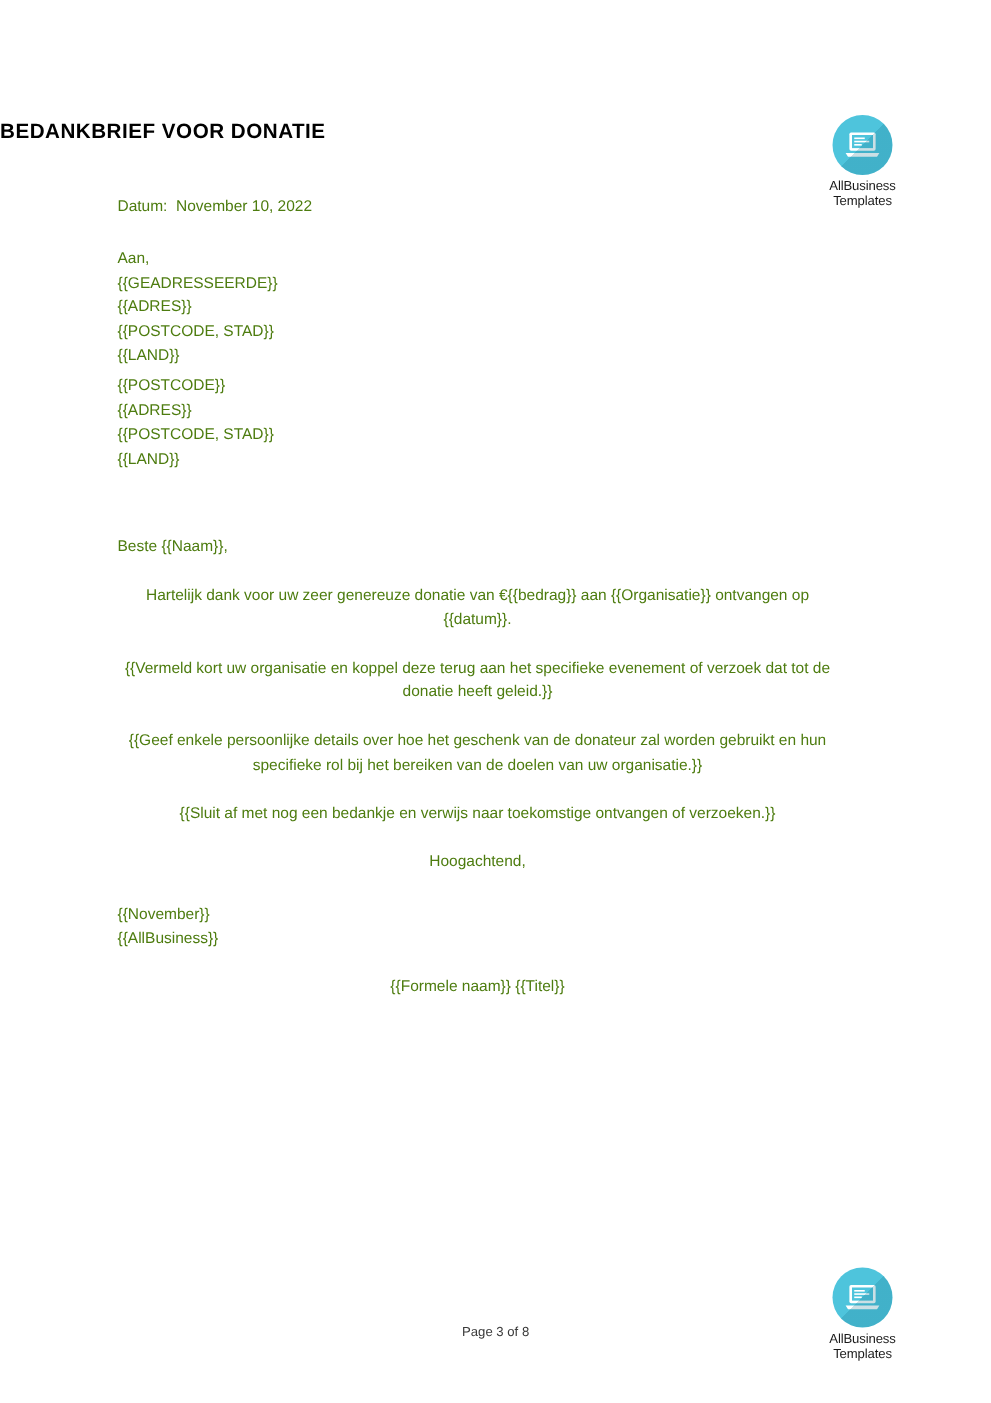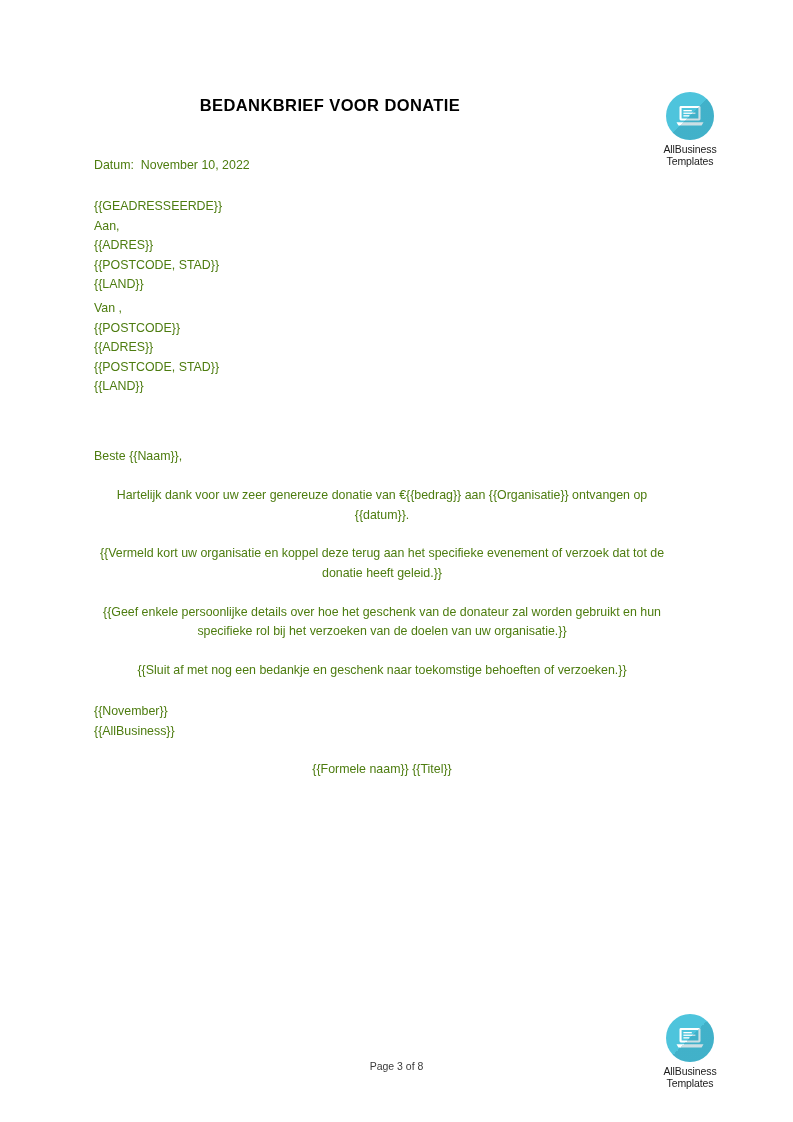--- a/index.html
+++ b/index.html
@@ -61,21 +61,20 @@
     letter-spacing: -0.1px;
   }
   .logo-text span { display: block; line-height: 12px; }
 
   
   .doc-title {
     position: absolute;
     left: 0;
     top: 96px;
     width: 660px;
-    text-align: center;
     font-family: "Liberation Sans", sans-serif;
     font-weight: bold;
     font-size: 16.5px;
     letter-spacing: 0.4px;
     color: #000000;
   }
 
   
   .body-wrap {
     position: absolute;
@@ -137,49 +136,49 @@
   <div class="body-wrap">
 
     <div class="blk">
       <span>Datum:</span>&nbsp;
       <span>November 10, 2022</span>
     </div>
 
     <div class="gap-lg"></div>
 
     <div class="blk lines">
+      <span class="ln">Aan,</span>
       <span class="ln">{{GEADRESSEERDE}}</span>
-      <span class="ln">Aan,</span>
       <span class="ln">{{ADRES}}</span>
       <span class="ln">{{POSTCODE, STAD}}</span>
       <span class="ln">{{LAND}}</span>
     </div>
 
     <div class="gap-sm"></div>
 
     <div class="blk lines">
-      <span class="ln">Van ,</span>
       <span class="ln">{{POSTCODE}}</span>
       <span class="ln">{{ADRES}}</span>
       <span class="ln">{{POSTCODE, STAD}}</span>
       <span class="ln">{{LAND}}</span>
     </div>
 
     <div class="gap-xl"></div>
 
 
     <div class="gap-md"></div>
 
     <div class="blk para">Beste {{Naam}},</div>
 
     <div class="blk para">Hartelijk dank voor uw zeer genereuze donatie van €{{bedrag}} aan {{Organisatie}} ontvangen op {{datum}}.</div>
     <div class="blk para">{{Vermeld kort uw organisatie en koppel deze terug aan het specifieke evenement of verzoek dat tot de donatie heeft geleid.}}</div>
-    <div class="blk para">{{Geef enkele persoonlijke details over hoe het geschenk van de donateur zal worden gebruikt en hun specifieke rol bij het verzoeken van de doelen van uw organisatie.}}</div>
-    <div class="blk para">{{Sluit af met nog een bedankje en geschenk naar toekomstige behoeften of verzoeken.}}</div>
-
+    <div class="blk para">{{Geef enkele persoonlijke details over hoe het geschenk van de donateur zal worden gebruikt en hun specifieke rol bij het bereiken van de doelen van uw organisatie.}}</div>
+    <div class="blk para">{{Sluit af met nog een bedankje en verwijs naar toekomstige ontvangen of verzoeken.}}</div>
+
+    <div class="blk para">Hoogachtend,</div>
 
     <div class="gap-lg"></div>
 
     <div class="blk lines">
       <span class="ln">{{November}}</span>
       <span class="ln">{{AllBusiness}}</span>
     </div>
 
     <div class="blk para">{{Formele naam}} {{Titel}}</div>
 

